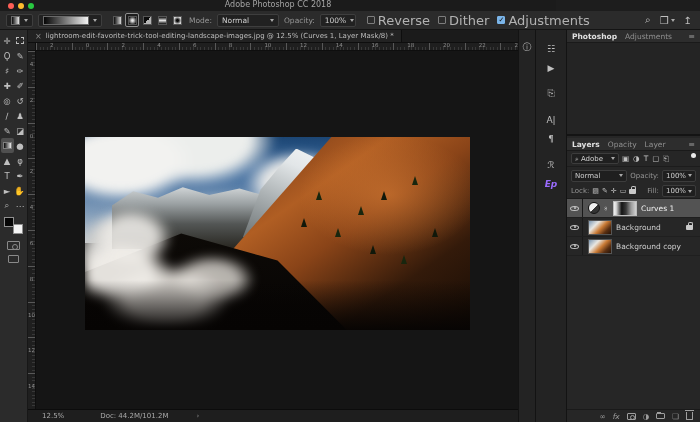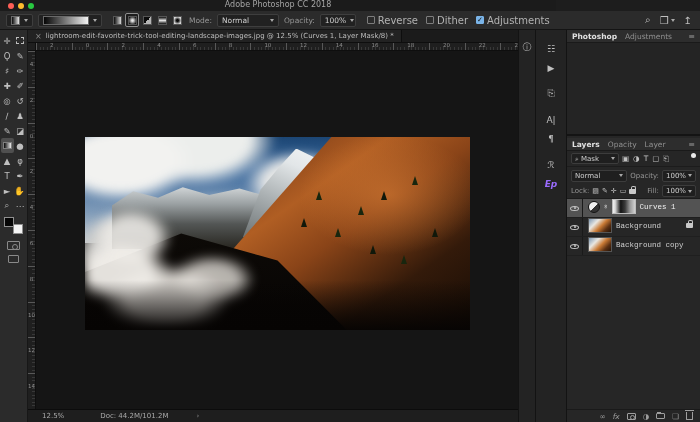--- a/index.html
+++ b/index.html
@@ -36,21 +36,21 @@
   .gtype:nth-child(1) span { background:linear-gradient(90deg,#0c0c0c,#d8d8d8); }
   .gtype:nth-child(2) span { background:radial-gradient(circle,#e8e8e8 15%,#0c0c0c 90%); }
   .gtype:nth-child(3) span { background:linear-gradient(135deg,#0c0c0c 50%,#b5b5b5 50%); }
   .gtype:nth-child(4) span { background:linear-gradient(180deg,#0c0c0c,#e0e0e0 50%,#0c0c0c); }
   .gtype:nth-child(5) span { background:radial-gradient(circle at 50% 50%,#0c0c0c 20%,#d8d8d8 75%); }
   .cbs { display:flex; gap:8px; margin-left:6px; }
   .cb { display:flex; align-items:center; gap:3px; }
   .cb-box { width:8px; height:8px; border:1px solid #7d7d7d; border-radius:1px; background:transparent;
             display:flex; align-items:center; justify-content:center; font-size:7px; color:#101010; }
   .cb-box.checked { background:#7ab4e8; border-color:#7ab4e8; }
-  .cb-label { color:#b2b2b2; font-size:10px; }
+  .cb-label { color:#b2b2b2; font-size:13px; }
   .opt-right { margin-left:auto; display:flex; gap:9px; align-items:center; color:#c0c0c0;
                font-size:10px; }
   .opt-right .ws { display:flex; align-items:center; gap:2px; }
 
   
   .toolbar { position:absolute; left:0; top:30px; width:28px; height:392px; background:#2b2b2b;
              border-right:1px solid #171717; display:flex; flex-direction:column; align-items:center; }
   .tool-grid { display:grid; grid-template-columns:13px 13px; margin-top:3px; }
   .tool { width:13px; height:15px; display:flex; align-items:center; justify-content:center;
           color:#bfbfbf; font-size:8.5px; border-radius:2px; }
@@ -180,21 +180,21 @@
   .blend-row { height:17px; display:flex; align-items:center; gap:3px; padding:0 4px; }
   .blend-dd { width:58px; height:12px; background:#1f1f1f; border:1px solid #3c3c3c; border-radius:2px;
               display:flex; align-items:center; padding:0 3px; font-size:7px; color:#cfcfcf; }
   .blend-dd .caret, .kind-dd .caret { margin-left:auto; }
   .small-dd { height:12px; background:#1f1f1f; border:1px solid #3c3c3c; border-radius:2px;
               display:flex; align-items:center; gap:2px; padding:0 3px; font-size:7px; color:#cfcfcf; }
   .p-label { color:#969696; font-size:7px; }
   .lock-row { height:15px; display:flex; align-items:center; gap:3px; padding:0 4px;
               border-bottom:1px solid #1c1c1c; }
   .l-icon { color:#c0c0c0; font-size:7px; }
-  .layer-row { height:19px; display:flex; align-items:flex-start; border-bottom:1px solid #1f1f1f;font-family:Liberation Mono, monospace; }
+  .layer-row { height:19px; display:flex; align-items:center; border-bottom:1px solid #1f1f1f; }
   .layer-row.sel { background:#535353; }
   .eye-col { width:16px; align-self:stretch; display:flex; align-items:center; justify-content:center;
              border-right:1px solid #1a1a1a; }
   .eye { width:9px; height:9px; position:relative; display:inline-block; }
   .eye::before { content:""; position:absolute; inset:2px 0; border:1px solid #c5c5c5;
                  border-radius:50%; }
   .eye::after { content:""; position:absolute; left:3.5px; top:3.5px; width:2px; height:2px;
                 background:#c5c5c5; border-radius:50%; }
   .layer-content { display:flex; align-items:center; gap:4px; padding-left:5px; flex:1; }
   .adj-circle { width:12px; height:12px; border-radius:50%; border:1px solid #141414;
@@ -479,21 +479,21 @@
       <div class="panel-header">
         <span class="ptab active">Layers</span>
         <span class="ptab">Opacity</span>
         <span class="ptab">Layer</span>
         <span class="pmenu">≡</span>
       </div>
 
       <div class="filter-row">
         <div class="kind-dd">
           <span>⌕</span>
-          <span>Mask</span>
+          <span>Adobe</span>
           <span class="caret"></span>
         </div>
         <span id="filter-icons" style="display:flex;gap:4px;align-items:center">
             <span class="f-icon">▣</span>
             <span class="f-icon">◑</span>
             <span class="f-icon">T</span>
             <span class="f-icon">▢</span>
             <span class="f-icon">⎗</span>
           </span>
         <span class="f-toggle"></span>

